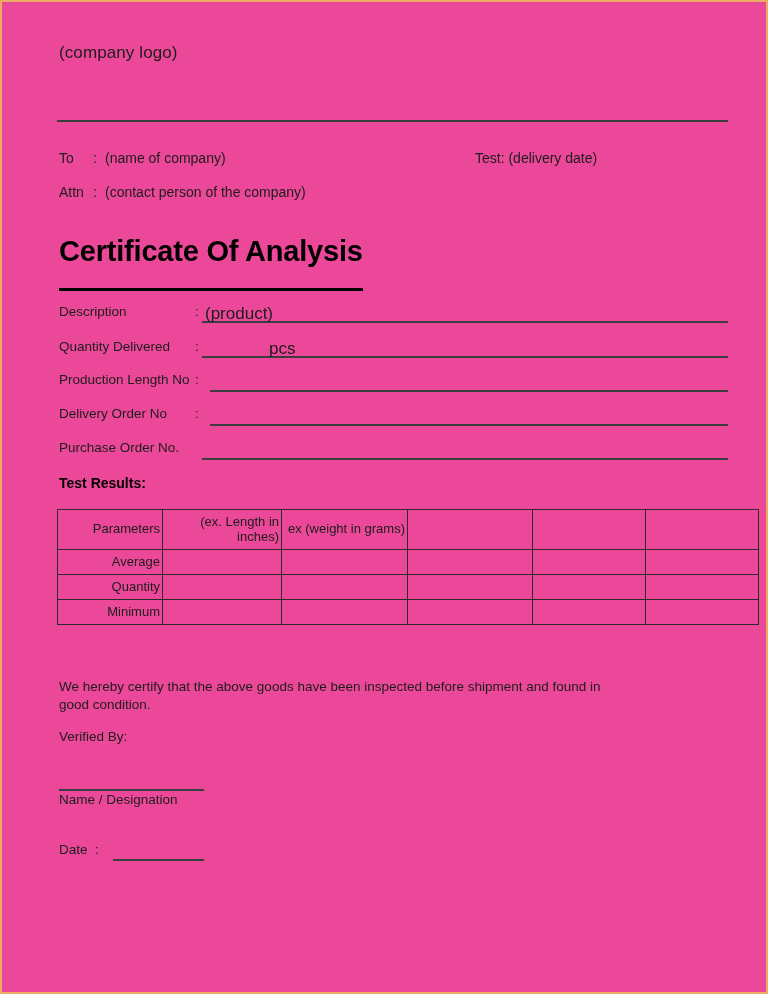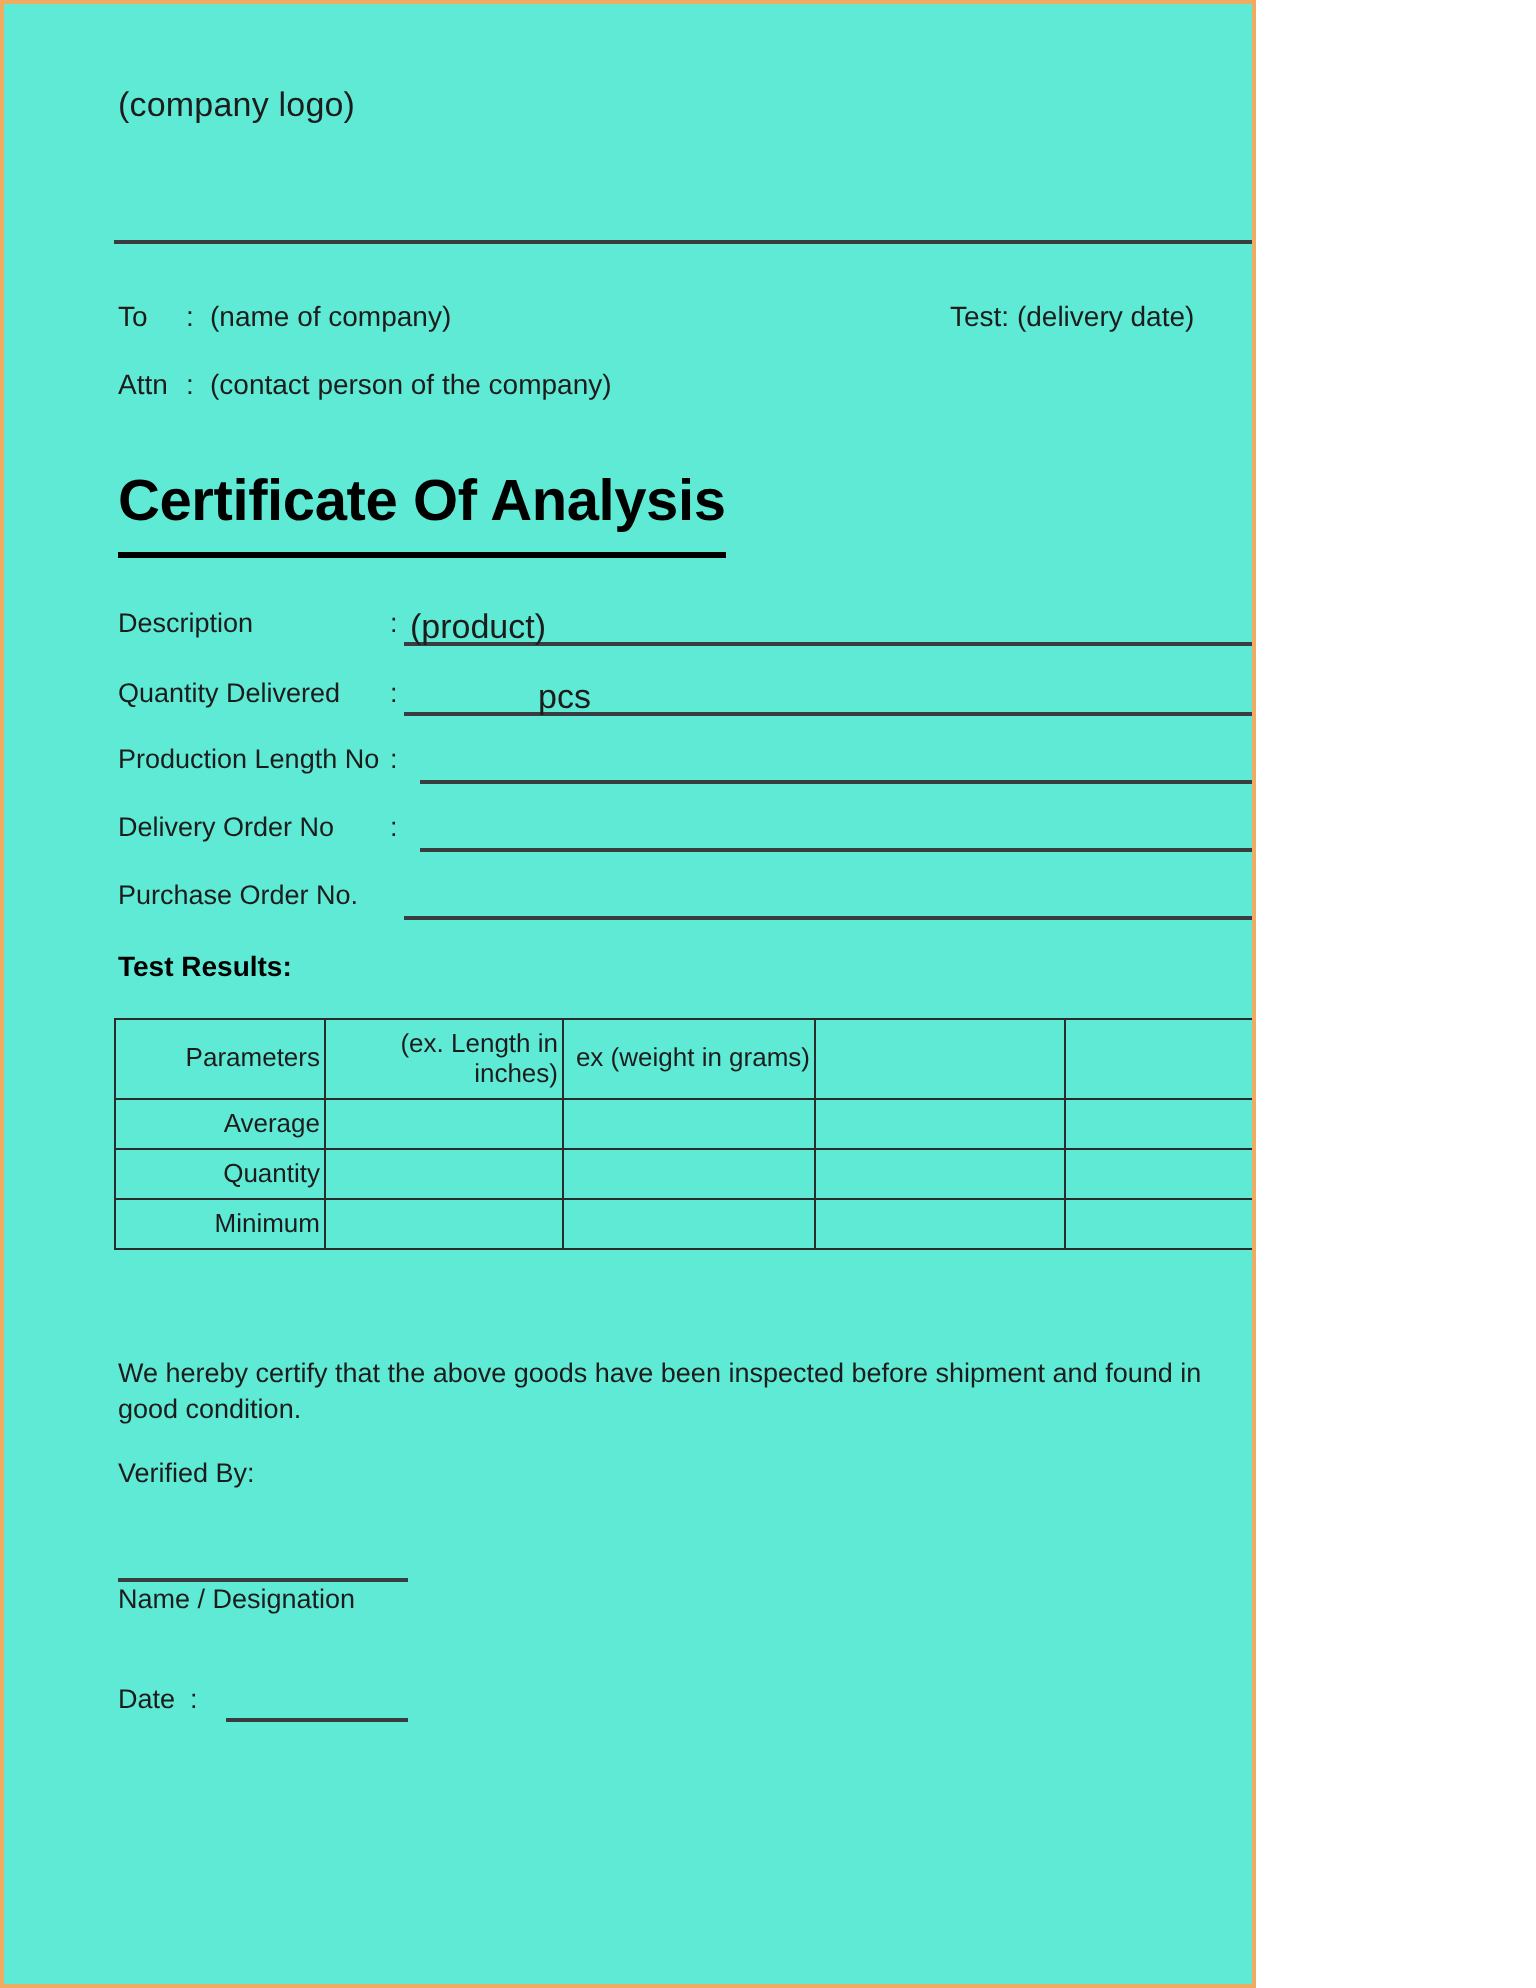--- a/index.html
+++ b/index.html
@@ -7,23 +7,23 @@
     padding: 0;
     background: #ffffff;
   }
   body {
     font-family: "Liberation Sans", sans-serif;
     color: #1a1a1a;
   }
 
   #page {
     position: relative;
-    width: 628px;
+    width: 768px;
     height: 994px;
-    background: #5eead4;
+    background: #ec4899;
     box-sizing: border-box;
     border: 2px solid #f0ab63;
     overflow: hidden;
   }
 
   .inner {
     position: absolute;
     left: 0;
     top: 0;
     width: 768px;
@@ -80,21 +80,21 @@
   
   .doc-title {
     position: absolute;
     left: 57px;
     top: 234px;
     font-size: 29px;
     font-weight: bold;
     letter-spacing: -0.2px;
     color: #000000;
     white-space: nowrap;
-    padding-bottom: 8px;
+    padding-bottom: 20px;
     border-bottom: 3px solid #000000;
     line-height: 1.1;
   }
 
   
   .field {
     position: absolute;
     left: 57px;
     font-size: 13.5px;
     color: #1c1c1c;

